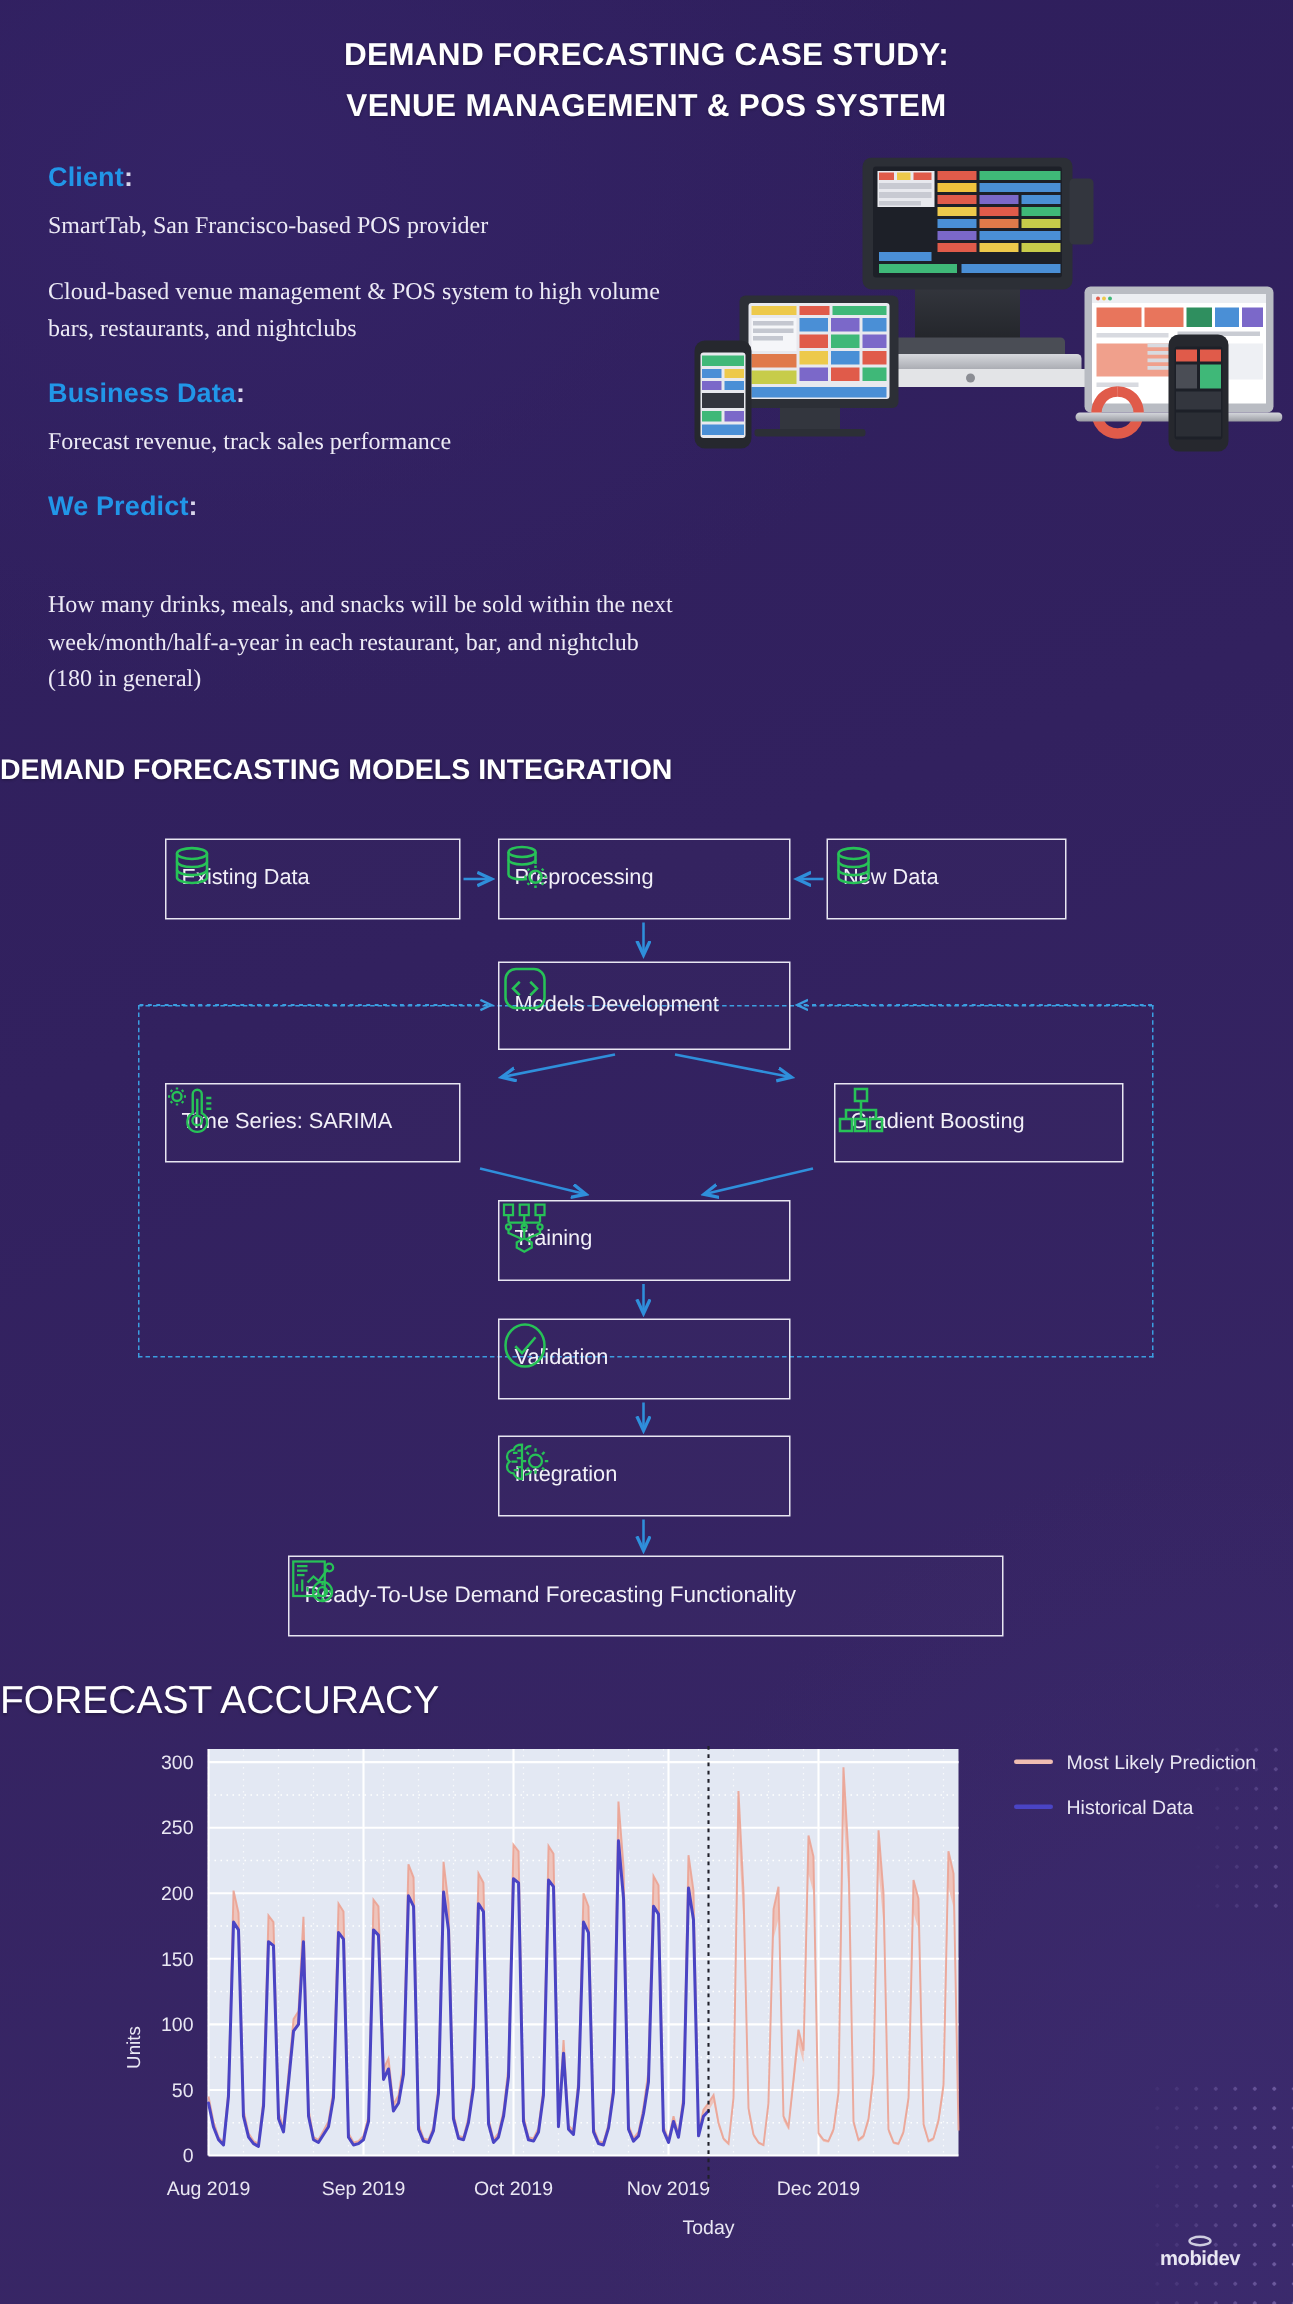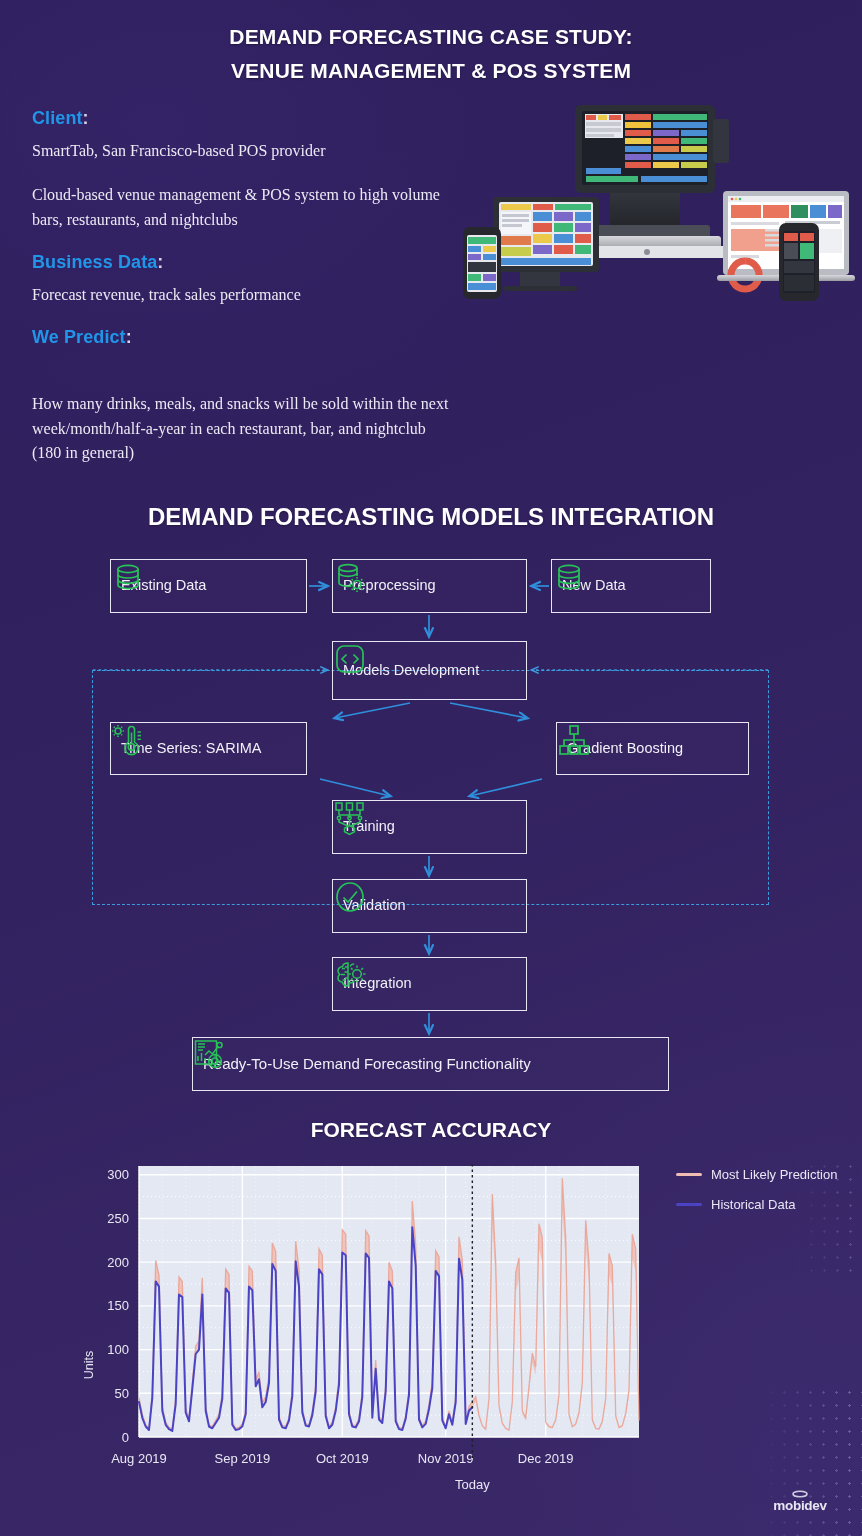--- a/index.html
+++ b/index.html
@@ -63,21 +63,21 @@
   }
   .info .blk:last-child p { margin-bottom:0;margin-top:44px; }
 
   
   .hero { position:absolute; left:455px; top:105px; width:400px; height:215px; }
   .hero svg { width:100%; height:100%; display:block; }
 
   
   .flow-title {
     position:absolute; left:0; right:0; top:503px;
-    text-align:center; font-weight:bold; font-size:24px;
+    font-weight:bold; font-size:19px;
     text-shadow:0 1px 2px rgba(0,0,0,.3);
   }
   .flow { position:absolute; left:0; top:545px; width:862px; height:550px; }
   .flow svg { position:absolute; left:0; top:0; width:862px; height:550px; overflow:visible; }
 
   .node {
     position:absolute;
     border:1.6px solid #e8e6f2;
     background:rgba(255,255,255,.012);
     display:flex; align-items:center;
@@ -104,21 +104,21 @@
   .dashbox {
     position:absolute;
     left:92px; top:125px; width:677px; height:235px;
     border:1.4px dashed #3b9de0;
     pointer-events:none;
   }
 
   
   .chart-title {
     position:absolute; left:0; right:0; top:1118px;
-    text-align:center; font-weight:bold; font-size:21px;
+    text-align:left; font-weight:normal; font-size:26px;
     text-shadow:0 1px 2px rgba(0,0,0,.3);
   }
   .chart-wrap { position:absolute; left:0; top:1150px; width:862px; height:380px; }
   .chart-wrap svg { width:862px; height:380px; display:block; overflow:visible; }
 
   .legend { position:absolute; left:676px; top:1166px; width:170px; }
   .legend .row { display:flex; align-items:flex-start; gap:9px; margin-bottom:12px; }
   .legend .swatch { flex:0 0 auto; width:26px; height:3px; margin-top:7px; border-radius:2px; }
   .legend .ltxt { font-size:13px; line-height:1.38; color:#e9e7f3; }
 

